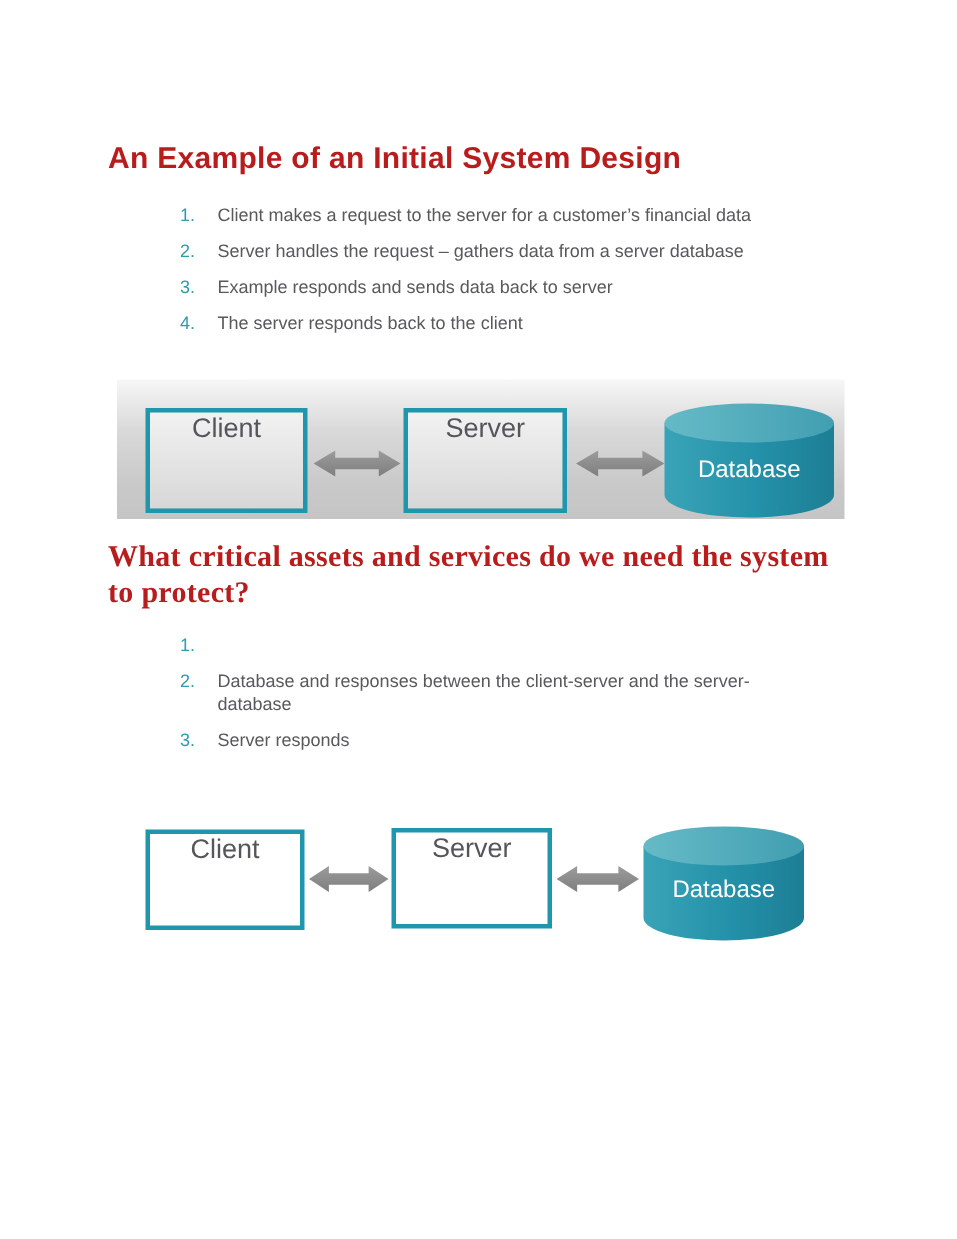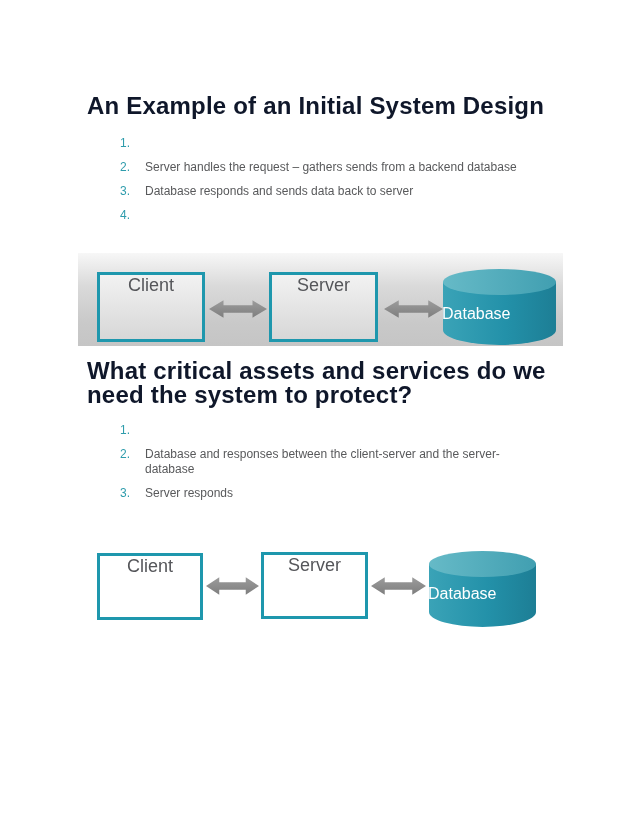--- a/index.html
+++ b/index.html
@@ -9,30 +9,30 @@
     width: 638px;
     height: 826px;
     background: #ffffff;
     font-family: "Liberation Sans", sans-serif;
     overflow: hidden;
   }
 
   
   .heading {
     position: absolute;
-    left: 87px;
+    left: 72px;
     margin: 0;
-    font-size: 24px;
+    font-size: 20px;
     font-weight: bold;
-    color: #0f172a;
+    color: #b91c1c;
     letter-spacing: 0.2px;
     line-height: 24px;
   }
   .heading1 { top: 94px; width: 500px; }
-  .heading2 { top: 359px; width: 500px; }
+  .heading2 { top: 359px; width: 500px; font-family: Liberation Serif, serif; }
 
   
   .nlist {
     position: absolute;
     left: 112px;
     margin: 0;
     padding: 0;
     list-style: none;
   }
   .list1 { top: 136px; }
@@ -93,21 +93,21 @@
   .a2-1 { left: 128px; top: 27px; width: 53px; }
   .a2-2 { left: 293px; top: 27px; width: 55px; }
 
   .cyl { position: absolute; }
   .cyl1 { left: 364px; top: 15px; width: 115px; height: 78px; }
   .cyl2 { left: 350px; top: 2px;  width: 109px; height: 78px; }
   .cyl svg { position: absolute; left: 0; top: 0; width: 100%; height: 100%; }
   .cyl-label {
     position: absolute;
     left: 0; right: 0;
-    text-align: left;
+    text-align: center;
     color: #ffffff;
     font-size: 16px;
   }
   .cyl1 .cyl-label { top: 37px; }
   .cyl2 .cyl-label { top: 35px; }
 </style>
 </head>
 <body>
 
 <svg width="0" height="0" style="position:absolute" aria-hidden="true">
@@ -128,31 +128,33 @@
   </defs>
 </svg>
 
 <div class="page">
 
   <h1 class="heading heading1">An Example of an Initial System Design</h1>
 
   <ol class="nlist list1">
     <li>
       <span class="num">1.</span>
+      <span class="txt">Client makes a request to the server for a customer’s financial data</span>
     </li>
     <li>
       <span class="num">2.</span>
-      <span class="txt">Server handles the request – gathers sends from a backend database</span>
+      <span class="txt">Server handles the request – gathers data from a server database</span>
     </li>
     <li>
       <span class="num">3.</span>
-      <span class="txt">Database responds and sends data back to server</span>
+      <span class="txt">Example responds and sends data back to server</span>
     </li>
     <li>
       <span class="num">4.</span>
+      <span class="txt">The server responds back to the client</span>
     </li>
   </ol>
 
   <div class="diagram diagram1">
     <div class="box client1">
       <span>Client</span>
     </div>
     <svg class="arrow a1-1" viewBox="0 0 60 24" preserveAspectRatio="none">
       <path d="M0 12 L15 2.5 L15 7.8 L45 7.8 L45 2.5 L60 12 L45 21.5 L45 16.2 L15 16.2 L15 21.5 Z" fill="url(#arrowGrad)"></path>
     </svg>

